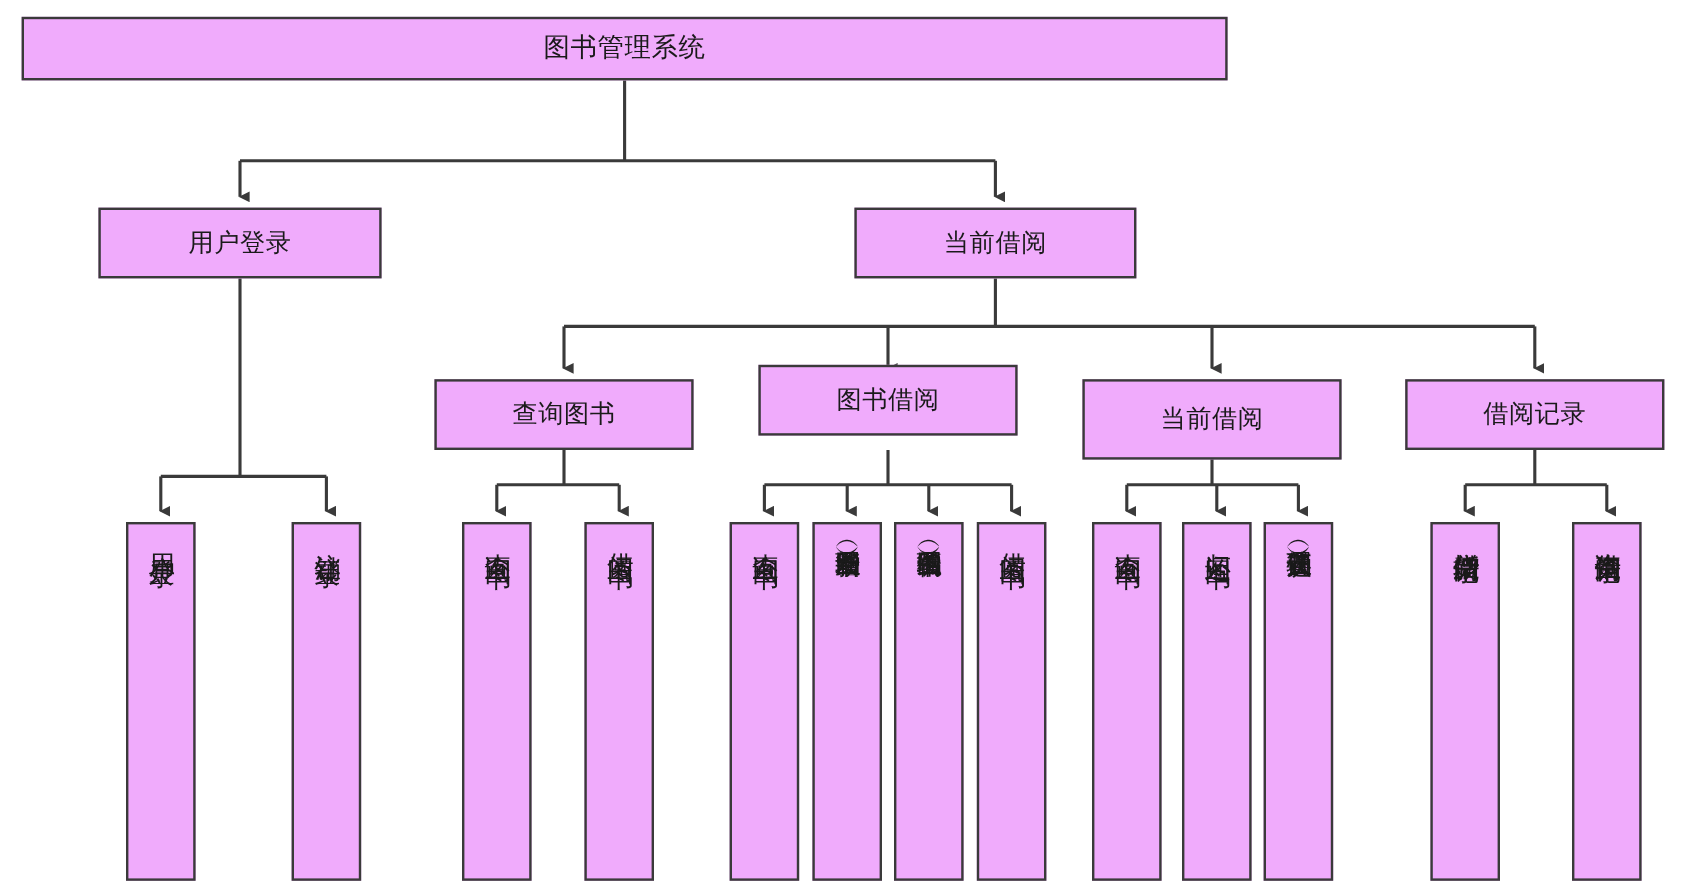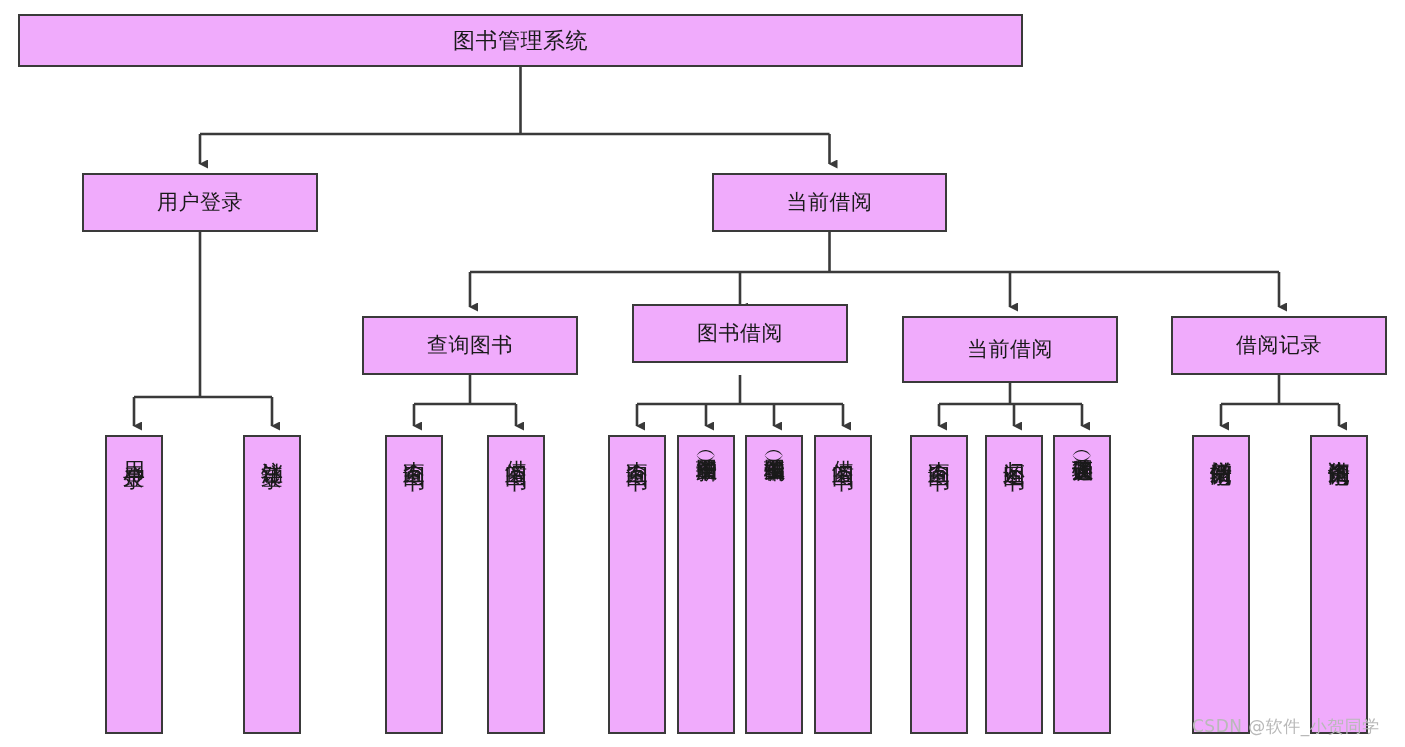--- a/index.html
+++ b/index.html
@@ -180,15 +180,14 @@
         <span class="label" style="font-size: 21px; letter-spacing: 0px;">确认归还（管理员）</span>
       </div>
       <div class="node vert" style="left: 1192px; top: 435px; width: 58px; height: 299px;">
         <span class="label" style="font-size: 22px; letter-spacing: 1px;">新增借阅记录</span>
       </div>
       <div class="node vert" style="left: 1310px; top: 435px; width: 58px; height: 299px;">
         <span class="label" style="font-size: 22px; letter-spacing: 1px;">查询借阅记录</span>
       </div>
     </div>
 
-  <div class="watermark" style="left: 1192px; top: 715px;">CSDN @软件_小贺同学</div>
 
 </div>
 
 </body></html>

